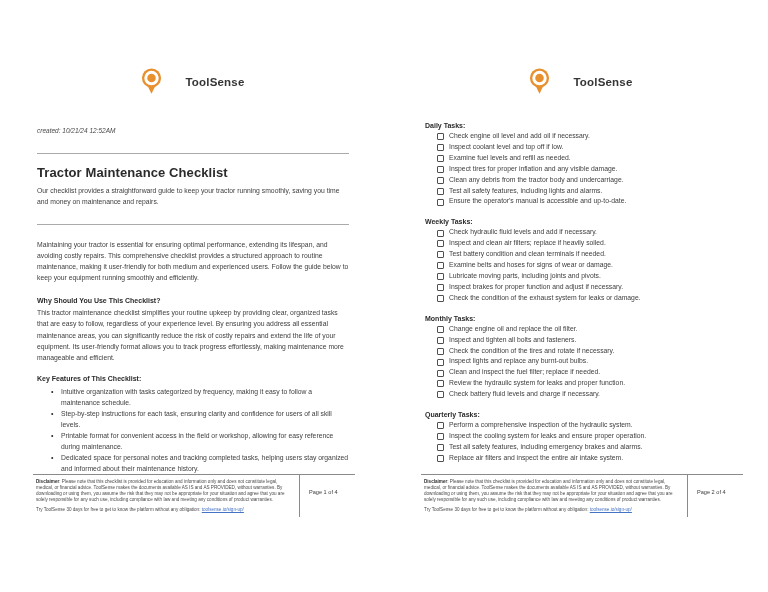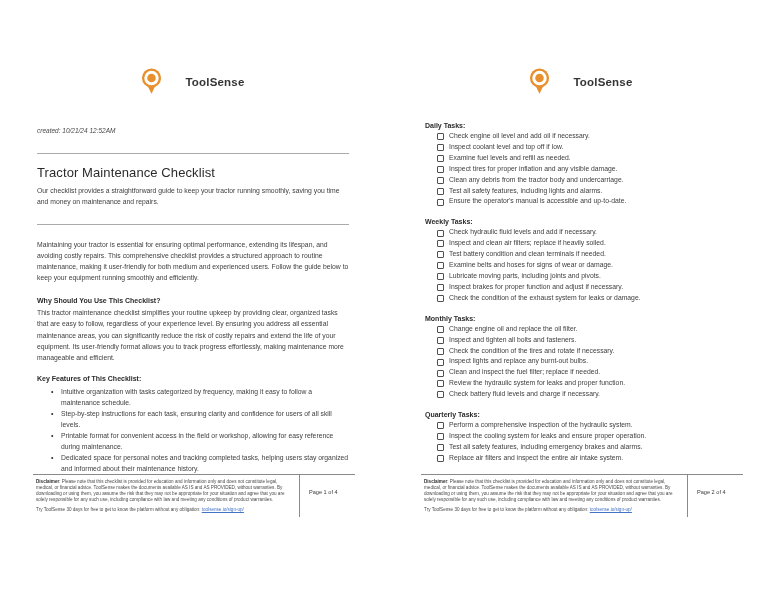--- a/index.html
+++ b/index.html
@@ -16,21 +16,21 @@
   .logo-row { display:flex; justify-content:center; align-items:center; gap:23px; height:27px; }
   .logo-pin { width:21px; height:27px; display:block; }
   .logo-text { font-size:11.5px; font-weight:bold; color:#353535; letter-spacing:.2px; }
 
   .created { margin-top:31px; font-size:6.5px; font-style:italic; color:#4a4a4a; line-height:9px; }
 
   .rule { border:none; border-top:1px solid #aaaaaa; margin:0; }
   .rule-1 { margin-top:18px; }
   .rule-2 { margin-top:16px; }
 
-  .title { margin:11px 0 0 0; font-size:13px; font-weight:normal; color:#2b2b2b; line-height:16px; letter-spacing:.1px; }
+  .title { margin:11px 0 0 0; font-size:13px; font-weight:bold; color:#2b2b2b; line-height:16px; letter-spacing:.1px; }
   .body-text { margin:0; font-size:6.8px; line-height:11.3px; color:#404040; }
   .subtitle { margin-top:4px; }
   .intro { margin-top:14px; }
   .sub-heading { margin:11px 0 0 0; font-size:7px; font-weight:bold; color:#2b2b2b; line-height:11.3px; }
   .why-text { margin-top:1px; }
   .features-heading { margin-top:9px; }
   #features-list { margin-top:2px; }
   .feature-item { position:relative; padding-left:24px; font-size:6.8px; line-height:11px; color:#404040; }
   .feature-item::before { content:"•"; position:absolute; left:14px; top:0; font-size:7px; color:#2b2b2b; }
 

